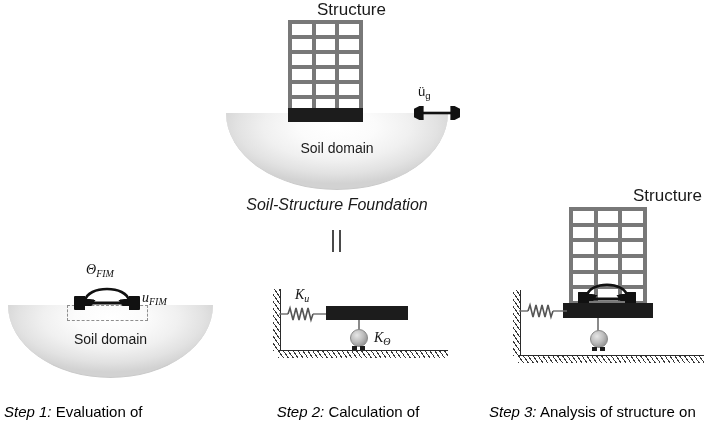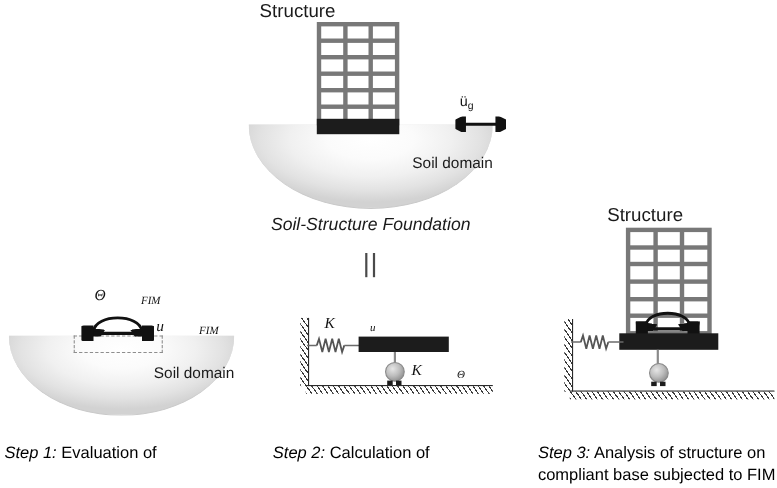--- a/index.html
+++ b/index.html
@@ -6,38 +6,38 @@
   body{
     width:706px;height:444px;position:relative;overflow:hidden;
     font-family:"Liberation Sans", sans-serif;
     color:#111;
   }
   .abs{position:absolute;}
 
   
   .lbl-structure{
     font-size:17px;font-weight:400;color:#1a1a1a;
-    text-align:left;letter-spacing:0px;white-space:nowrap;
+    text-align:right;letter-spacing:0px;white-space:nowrap;
   }
   .lbl-soil{
-    font-size:14px;color:#1a1a1a;text-align:right;white-space:nowrap;
+    font-size:14px;color:#1a1a1a;text-align:center;white-space:nowrap;
   }
   .lbl-ssi{
     font-size:16px;font-style:italic;color:#1a1a1a;
     white-space:nowrap;text-align:center;
   }
   .caption{
     font-size:15px;color:#000000;line-height:1.35;
   }
   .caption .stepname{font-style:italic;}
   .math{
     font-family:"Liberation Serif", serif;font-style:italic;
     font-size:14px;color:#111;white-space:nowrap;
   }
-  .math .sub{font-size:10px;vertical-align:-0.25em;font-style:italic;margin-left:32px;}
+  .math .sub{font-size:10px;vertical-align:-0.25em;font-style:italic;}
   .math-sans{
     font-family:"Liberation Sans", sans-serif;
     font-size:13px;color:#111;white-space:nowrap;
   }
   .math-sans .sub{font-size:9.5px;vertical-align:-0.28em;}
 
   
   .soil{
     border-radius:0 0 50% 50% / 0 0 100% 100%;
     background:radial-gradient(ellipse 55% 75% at 50% 18%,
@@ -193,21 +193,21 @@
   <circle cx="11" cy="10" r="8.5" fill="url(#kg2)" stroke="#8a8a8a" stroke-width="1"></circle>
 </svg>
 <div class="abs" style="left:352px;top:346px;width:14px;height:5px;">
   <div class="abs" style="left:0;top:0;width:5px;height:4px;background:#1c1c1c;"></div>
   <div class="abs" style="left:8px;top:0;width:5px;height:4px;background:#1c1c1c;"></div>
 </div>
 <div class="abs math" style="left:374px;top:330px;">
   <span>K</span><span class="sub">Θ</span>
 </div>
 
-<div class="abs caption" style="left:248px;top:402px;width:200px;">
+<div class="abs caption" style="left:248px;top:402px;width:200px;text-align:center;">
   <span class="stepname">Step 2:</span>
   <span>Calculation of</span><br>
 </div>
 
 <div class="abs lbl-structure" style="left:552px;top:186px;width:150px;">Structure</div>
 
 <div class="abs bldg" style="left:569px;top:207px;width:78px;height:98px;
             grid-template-columns:repeat(3,1fr);grid-template-rows:repeat(6,1fr);">
   <div class="cell"></div>
   <div class="cell"></div>
@@ -275,14 +275,13 @@
   <circle cx="11" cy="10" r="8.5" fill="url(#kg3)" stroke="#8a8a8a" stroke-width="1"></circle>
 </svg>
 <div class="abs" style="left:592px;top:347px;width:14px;height:5px;">
   <div class="abs" style="left:0;top:0;width:5px;height:4px;background:#1c1c1c;"></div>
   <div class="abs" style="left:8px;top:0;width:5px;height:4px;background:#1c1c1c;"></div>
 </div>
 
 <div class="abs caption" style="left:489px;top:402px;width:220px;">
   <span class="stepname">Step 3:</span>
   <span>Analysis of structure on</span><br>
-  <span>compliant base subjected to FIM</span>
 </div>
 
 </body></html>

